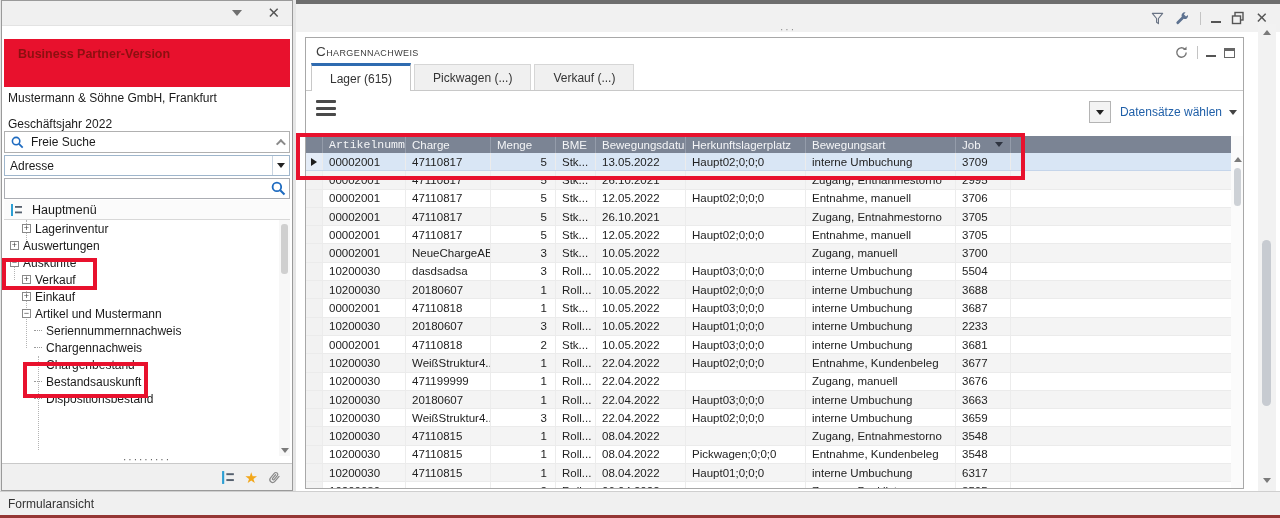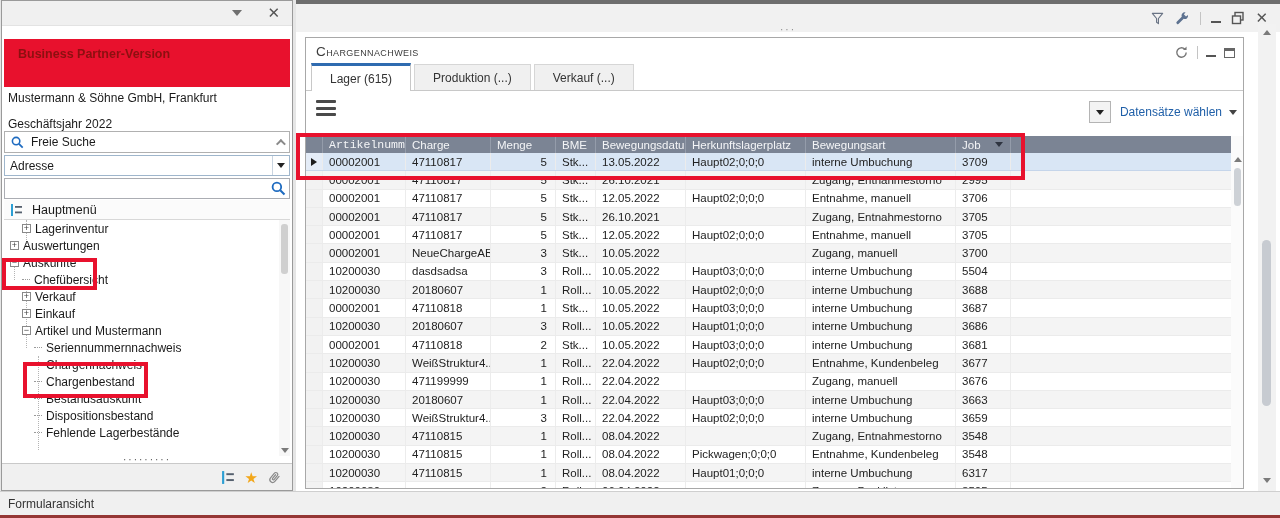--- a/index.html
+++ b/index.html
@@ -164,24 +164,20 @@
           </div>
           <div class="tree-item lv0">
             <div class="expander">+</div>
             <span>Auswertungen</span>
           </div>
           <div class="tree-item lv0">
             <div class="expander">−</div>
             <span>Auskünfte</span>
           </div>
           <div class="tree-item lv1">
-            <div class="leafdash"></div>
-            <span>Chefübersicht</span>
-          </div>
-          <div class="tree-item lv1">
             <div class="expander">+</div>
             <span>Verkauf</span>
           </div>
           <div class="tree-item lv1">
             <div class="expander">+</div>
             <span>Einkauf</span>
           </div>
           <div class="tree-item lv1">
             <div class="expander">−</div>
             <span>Artikel und Mustermann</span>
@@ -198,24 +194,20 @@
             <div class="leafdash"></div>
             <span>Chargenbestand</span>
           </div>
           <div class="tree-item lv2">
             <div class="leafdash"></div>
             <span>Bestandsauskunft</span>
           </div>
           <div class="tree-item lv2">
             <div class="leafdash"></div>
             <span>Dispositionsbestand</span>
-          </div>
-          <div class="tree-item lv2">
-            <div class="leafdash"></div>
-            <span>Fehlende Lagerbestände</span>
           </div>
         </div>
       <div class="tree-scrollbar">
         <div class="thumb"></div>
         <div class="down"></div>
       </div>
     </div>
 
     <div class="sb-grip">·········</div>
 
@@ -271,21 +263,21 @@
             </svg>
           </span>
         <div class="vsep"></div>
         <div class="min-glyph"></div>
         <div class="max-glyph"></div>
       </div>
 
       <div class="tabbar">
           <div id="tabs" style="display:flex;align-items:flex-end;">
             <div class="tab active">Lager (615)</div>
-            <div class="tab">Produktion (...)</div>
+            <div class="tab">Pickwagen (...)</div>
             <div class="tab">Verkauf (...)</div>
           </div>
         </div>
 
       <div class="hamburger">
           <div></div>
           <div></div>
           <div></div>
         </div>
 
@@ -425,21 +417,21 @@
             </div>
             <div class="tbl-row alt">
               <div class="cell ind" style="flex: 0 0 17px;"></div>
               <div class="cell" style="flex: 0 0 83px; width: 83px;">10200030</div>
               <div class="cell" style="flex: 0 0 85px; width: 85px;">20180607</div>
               <div class="cell num" style="flex: 0 0 65px; width: 65px;">3</div>
               <div class="cell" style="flex: 0 0 40px; width: 40px;">Roll...</div>
               <div class="cell" style="flex: 0 0 90px; width: 90px;">10.05.2022</div>
               <div class="cell" style="flex: 0 0 120px; width: 120px;">Haupt01;0;0;0</div>
               <div class="cell" style="flex: 0 0 150px; width: 150px;">interne Umbuchung</div>
-              <div class="cell" style="flex: 0 0 55px; width: 55px;">3686</div>
+              <div class="cell" style="flex: 0 0 55px; width: 55px;">2233</div>
               <div class="cell" style="flex: 1 1 0%; border-right: none;"></div>
             </div>
             <div class="tbl-row">
               <div class="cell ind" style="flex: 0 0 17px;"></div>
               <div class="cell" style="flex: 0 0 83px; width: 83px;">00002001</div>
               <div class="cell" style="flex: 0 0 85px; width: 85px;">47110818</div>
               <div class="cell num" style="flex: 0 0 65px; width: 65px;">2</div>
               <div class="cell" style="flex: 0 0 40px; width: 40px;">Stk...</div>
               <div class="cell" style="flex: 0 0 90px; width: 90px;">10.05.2022</div>
               <div class="cell" style="flex: 0 0 120px; width: 120px;">Haupt03;0;0;0</div>

